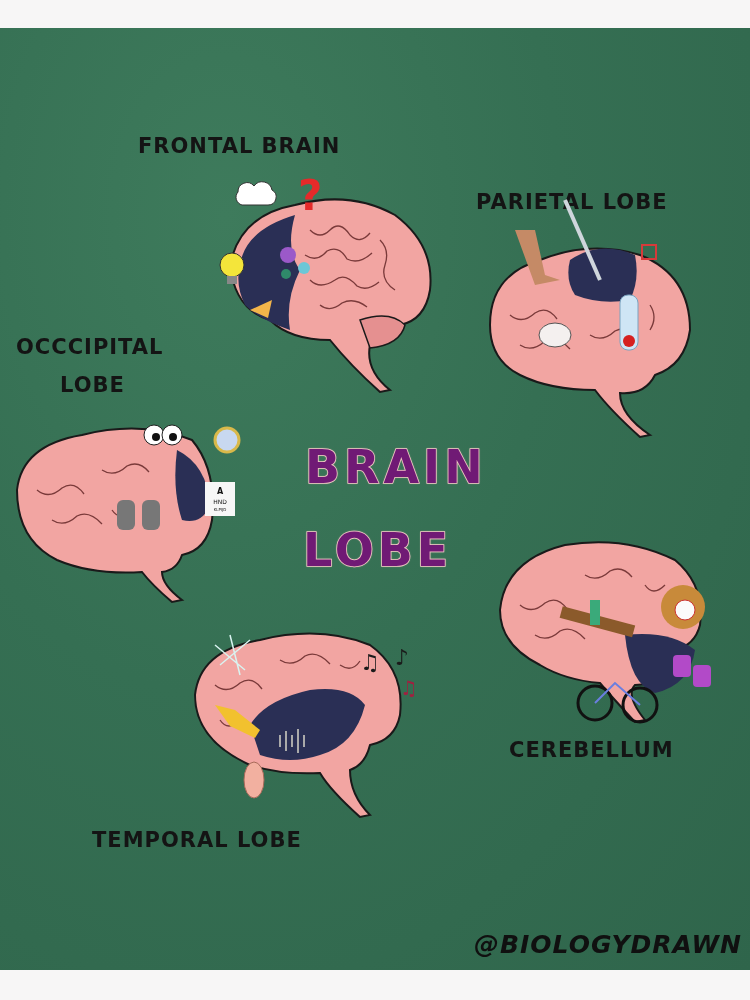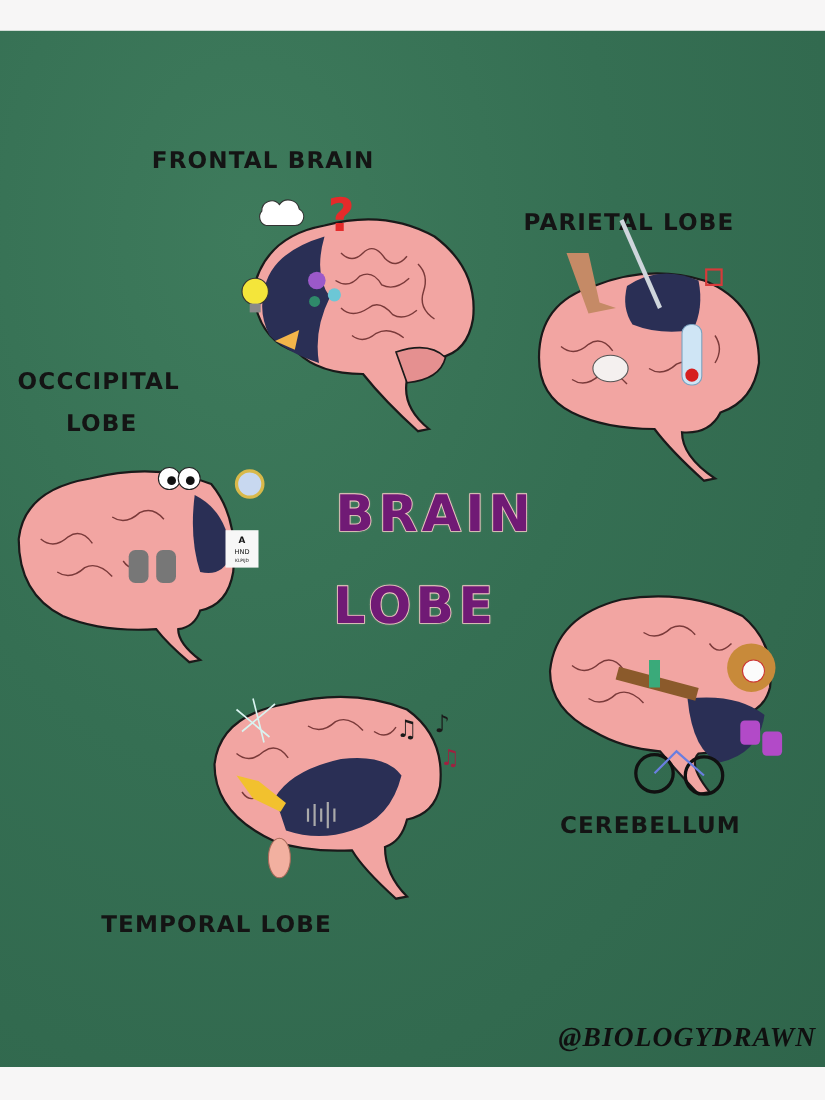--- a/index.html
+++ b/index.html
@@ -4,21 +4,21 @@
 <style>
   html,body{margin:0;padding:0;}
   body{width:750px;height:1000px;background:#f7f6f6;position:relative;overflow:hidden;font-family:"DejaVu Sans",sans-serif;}
   .board{position:absolute;left:0;top:28px;width:750px;height:942px;
     background:radial-gradient(ellipse at 30% 20%,#3e7b5c 0%,#356f53 45%,#2f654b 100%);}
   .label{position:absolute;color:#141414;font-family:"DejaVu Sans",sans-serif;font-weight:bold;letter-spacing:1px;font-size:21px;line-height:1;}
   .title{position:absolute;font-family:"DejaVu Sans",sans-serif;font-weight:bold;
     font-size:46px;letter-spacing:4px;color:#701a75;
     -webkit-text-stroke:1.5px #f2c9c4;paint-order:stroke fill;text-shadow:0 0 2px #f2c9c4;}
   .brain{position:absolute;}
-  .credit{position:absolute;right:8px;top:930px;font-size:25px;font-weight:bold;font-style:italic;color:#101010;letter-spacing:1px;font-family:Liberation Serif, serif;}
+  .credit{position:absolute;right:8px;top:930px;font-size:25px;font-weight:bold;font-style:italic;color:#101010;letter-spacing:1px;}
 </style>
 </head>
 <body>
 
 <div class="board"></div>
 
 <div class="label" style="left:138px;top:136px;">FRONTAL BRAIN</div>
 <svg class="brain" style="left:200px;top:170px;" width="240" height="230" viewBox="0 0 240 230">
   <path d="M30 95 Q40 45 95 35 Q150 20 195 45 Q235 75 230 120 Q225 150 200 155 Q190 175 170 175 Q165 200 190 220 L180 222 Q150 195 130 170 Q90 170 70 150 Q35 140 30 95Z" fill="#f2a5a2" stroke="#1a1a1a" stroke-width="2"></path>
   <path d="M40 95 Q45 60 95 45 Q85 80 100 100 Q85 130 90 160 Q60 150 45 135 Q35 115 40 95Z" fill="#2a2f55"></path>

